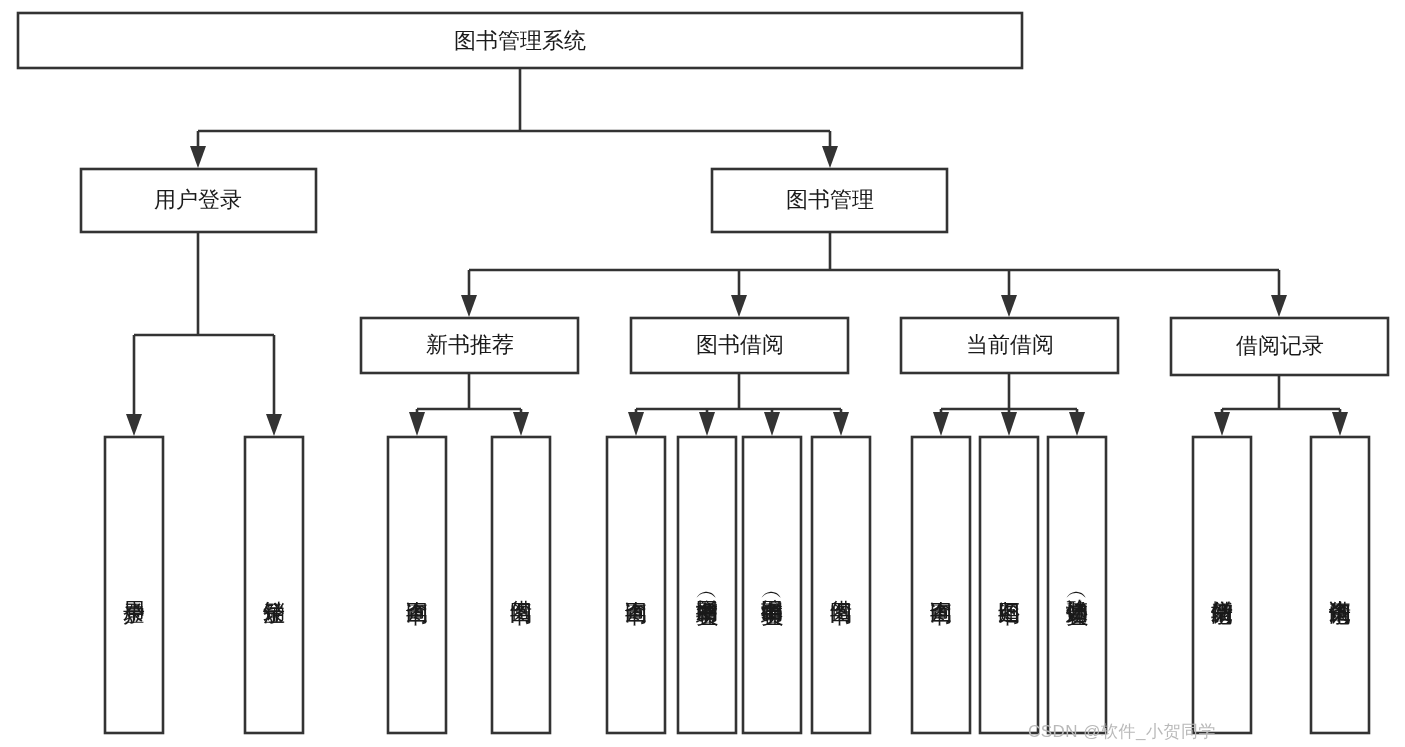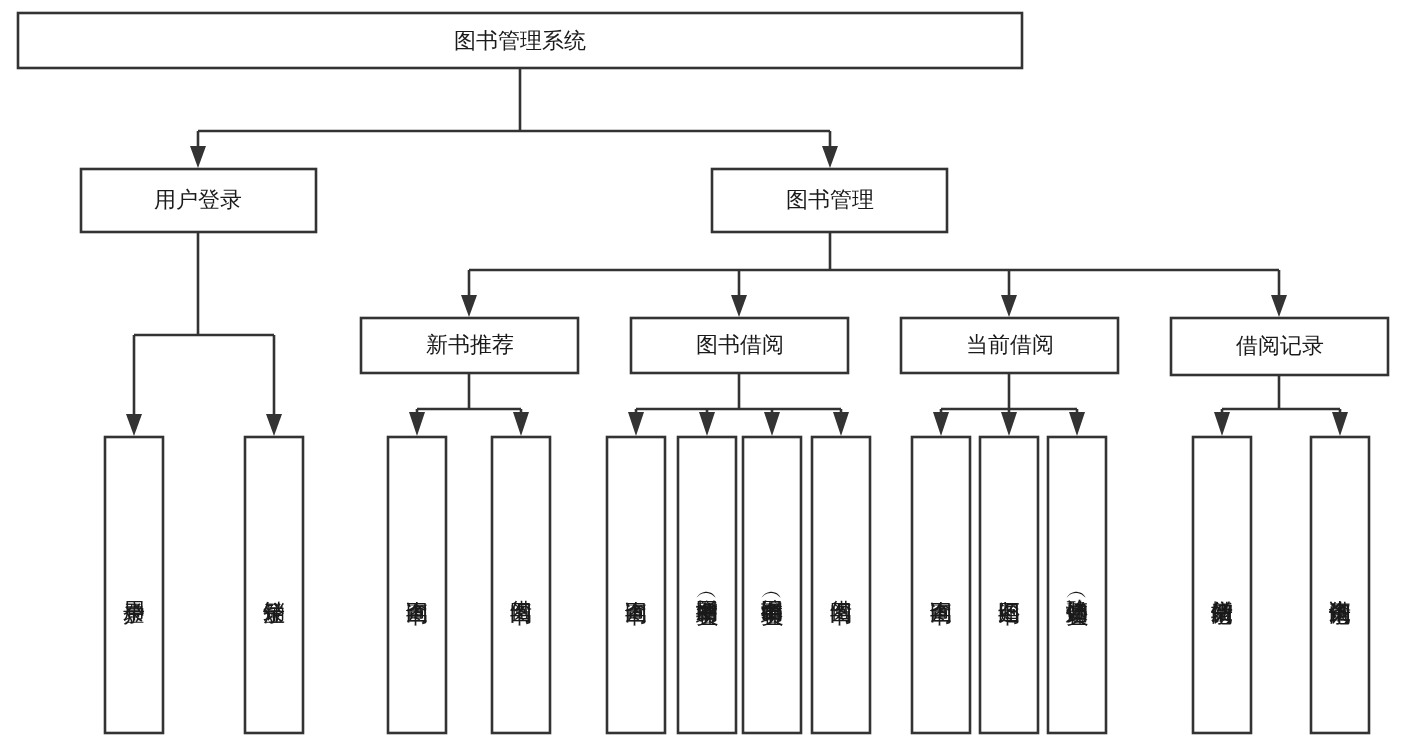--- a/index.html
+++ b/index.html
@@ -209,13 +209,14 @@
   <div class="node-label-v" style="left:743px; top:437px; width:58px; height:296px;">编辑图书（管理员）</div>
   <div class="node-label-v" style="left:812px; top:437px; width:58px; height:296px;">借阅图书</div>
 
   <div class="node-label-v" style="left:912px; top:437px; width:58px; height:296px;">查询图书</div>
   <div class="node-label-v" style="left:980px; top:437px; width:58px; height:296px;">归还图书</div>
   <div class="node-label-v" style="left:1048px; top:437px; width:58px; height:296px;">确认归还（管理员）</div>
 
   <div class="node-label-v" style="left:1193px; top:437px; width:58px; height:296px;">新增借阅记录</div>
   <div class="node-label-v" style="left:1311px; top:437px; width:58px; height:296px;">查询借阅记录</div>
 
+  <div id="watermark">CSDN @软件_小贺同学</div>
 </div>
 
 </body></html>

